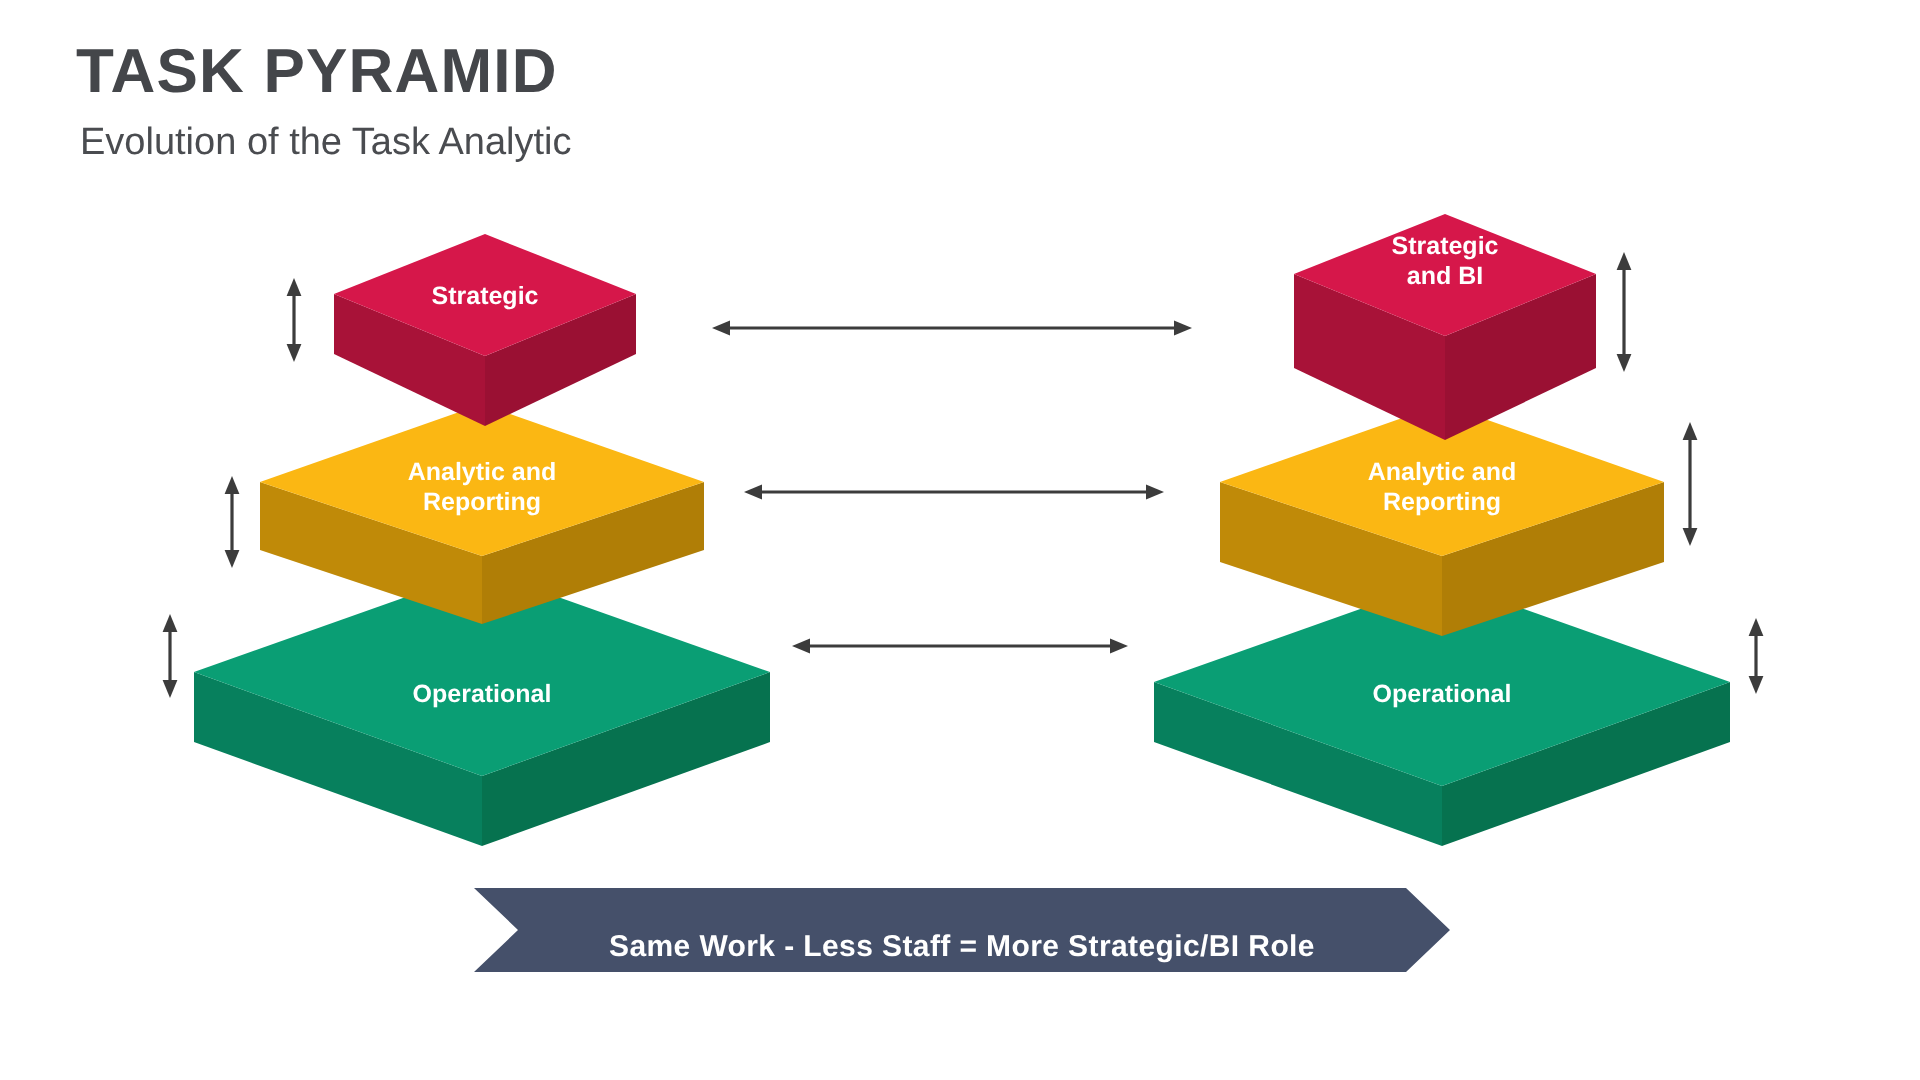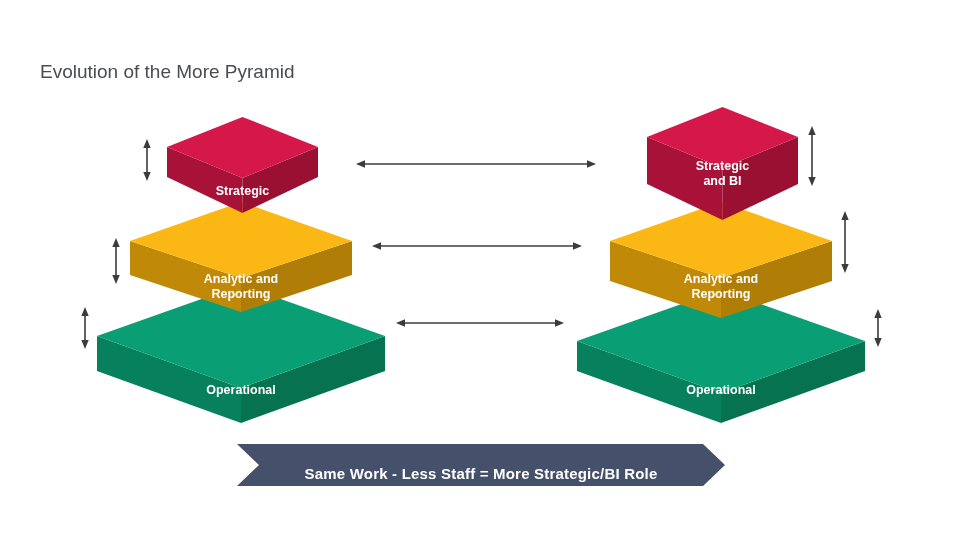--- a/index.html
+++ b/index.html
@@ -54,21 +54,20 @@
   }
   .layer-label {
     position: absolute;
     color: #ffffff;
     font-size: 12.5px;
     font-weight: bold;
     text-align: center;
     line-height: 15px;
     white-space: pre-line;
     pointer-events: none;
-    margin-top: 43px;
   }
   .arrow-svg {
     position: absolute;
     overflow: visible;
   }
   
   .banner-wrap {
     position: absolute;
     left: 237px;
     top: 444px;
@@ -89,21 +88,22 @@
     font-weight: bold;
     letter-spacing: 0.2px;
     white-space: nowrap;
   }
 </style>
 </head>
 <body>
 
 <div class="slide">
 
-  <div class="subtitle">Evolution of the More Pyramid</div>
+  <div class="title">TASK PYRAMID</div>
+  <div class="subtitle">Evolution of the Task Analytic</div>
 
   <div class="stage">
 
     <svg class="layer-svg" style="left:95px; top:283px;" width="292" height="140" viewBox="0 0 292 140">
 
       <path d="M2 53 L2 88 L146 140 L146 105 Z" fill="#07805D"></path>
 
       <path d="M290 53 L290 88 L146 140 L146 105 Z" fill="#06724F"></path>
 
       <path d="M146 2 L290 53 L146 105 L2 53 Z" fill="#0A9E74"></path>

